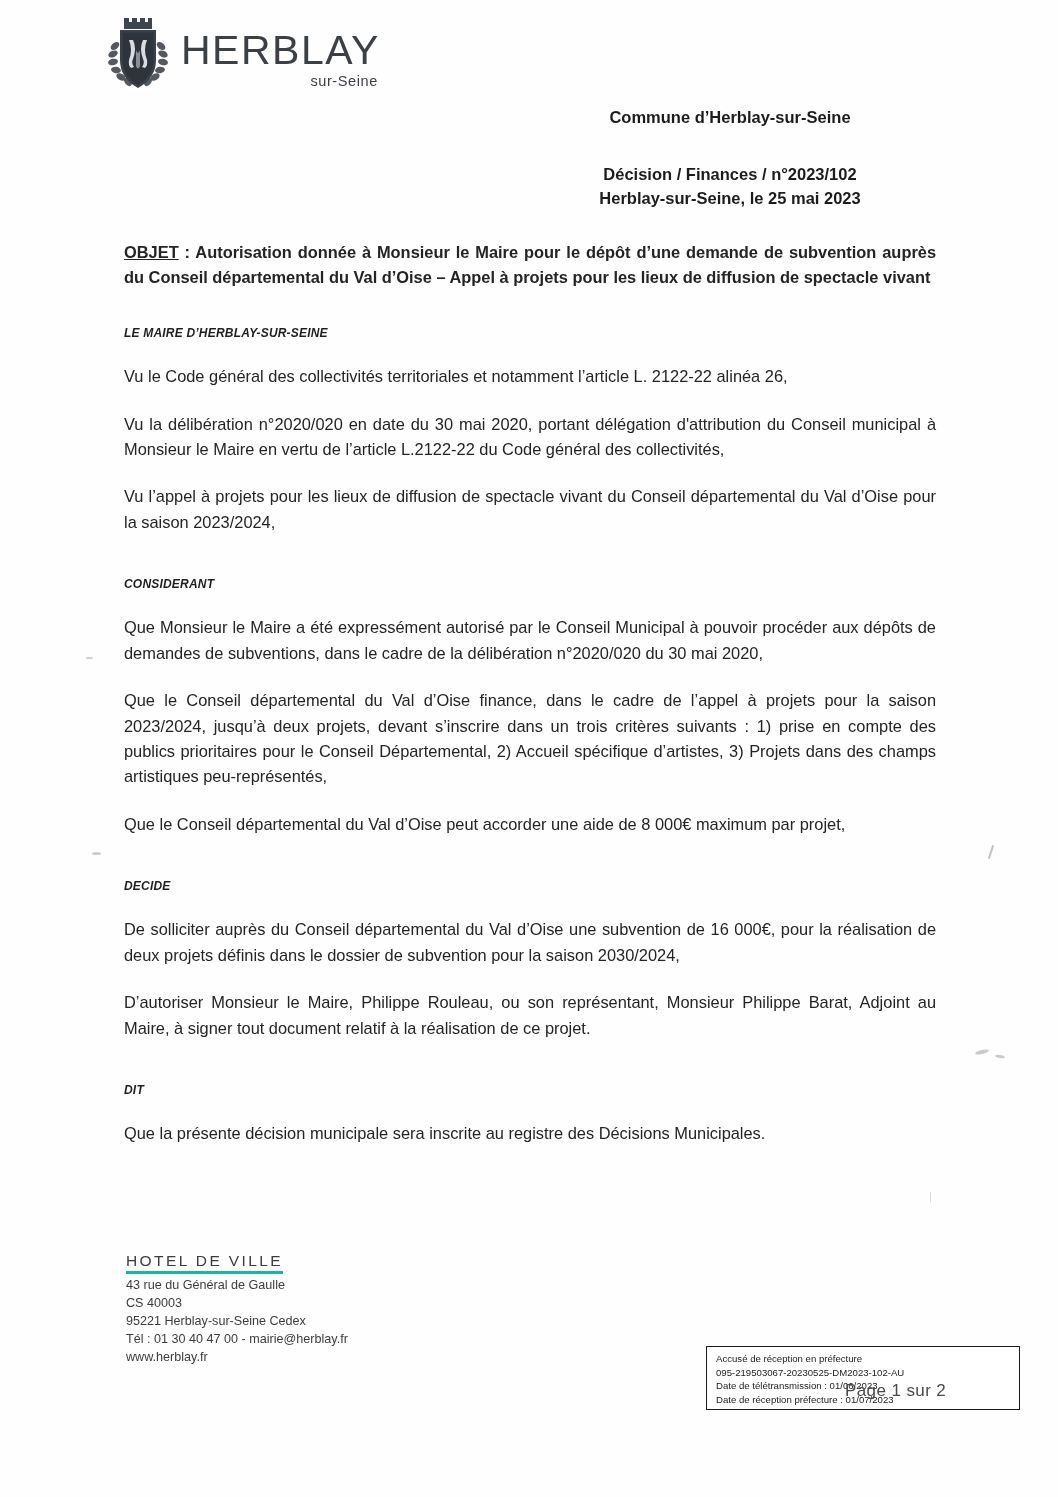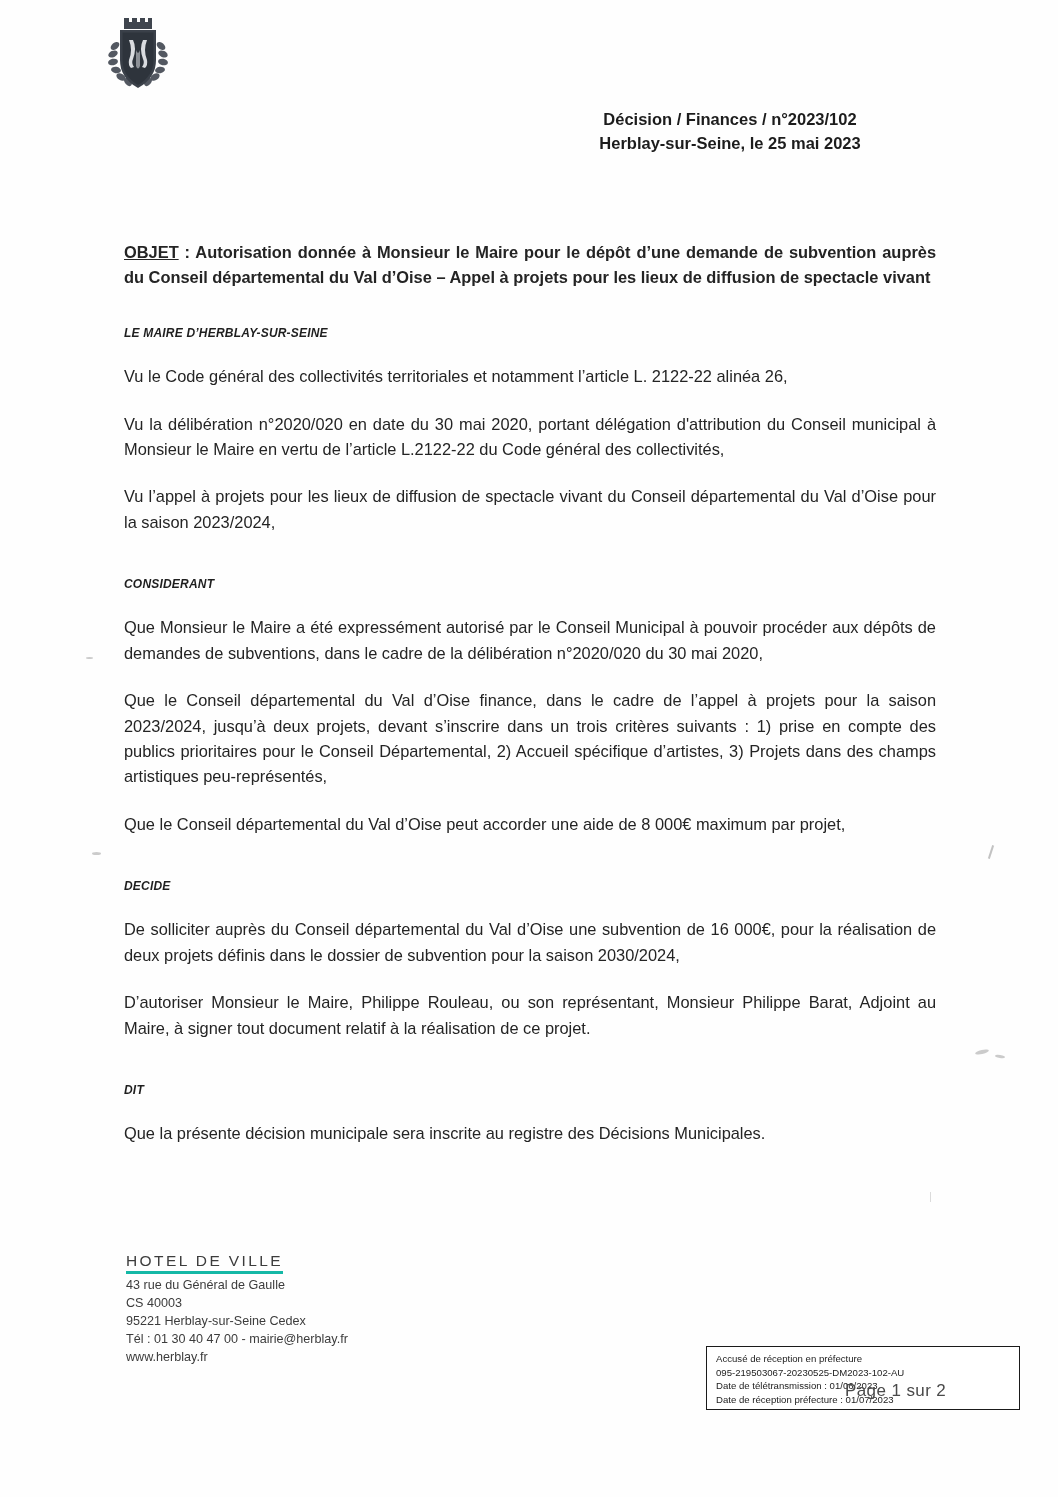--- a/index.html
+++ b/index.html
@@ -204,23 +204,28 @@
 
       <path d="M15 14 L51 14 L51 44 Q51 62 33 72 Q15 62 15 44 Z" fill="#3a4049"></path>
       <path d="M17.5 16.5 L48.5 16.5 L48.5 44 Q48.5 60 33 69 Q17.5 60 17.5 44 Z" fill="#2e343c"></path>
 
       <g fill="#e9ebee" opacity="0.92">
         <path d="M24 24 q4 10 0 20 q-1 5 2 8 l3 -1 q-3 -4 -1 -8 q4 -11 0 -19 Z"></path>
         <path d="M42 24 q-4 10 0 20 q1 5 -2 8 l-3 -1 q3 -4 1 -8 q-4 -11 0 -19 Z"></path>
         <path d="M31 34 q2 6 4 0 l0 16 q-2 5 -4 0 Z" opacity="0.55"></path>
       </g>
     </svg>
+    <div class="wordmark">
+      <div class="wordmark-main">HERBLAY</div>
+      <div class="wordmark-sub">sur-Seine</div>
+    </div>
   </div>
 
   <div class="doc-header">
+    <div class="commune">Commune d’Herblay-sur-Seine</div>
     <div class="ref-line">Décision / Finances / n°2023/102</div>
     <div class="ref-line">Herblay-sur-Seine, le 25 mai 2023</div>
   </div>
 
   <div class="body-area">
 
     <p class="para obj"><span class="objet-label">OBJET</span><span> : </span><span>Autorisation donnée à Monsieur le Maire pour le dépôt d’une demande de subvention auprès du Conseil départemental du Val d’Oise – Appel à projets pour les lieux de diffusion de spectacle vivant</span></p>
 
     <div class="heading">LE MAIRE D’HERBLAY-SUR-SEINE</div>
 

